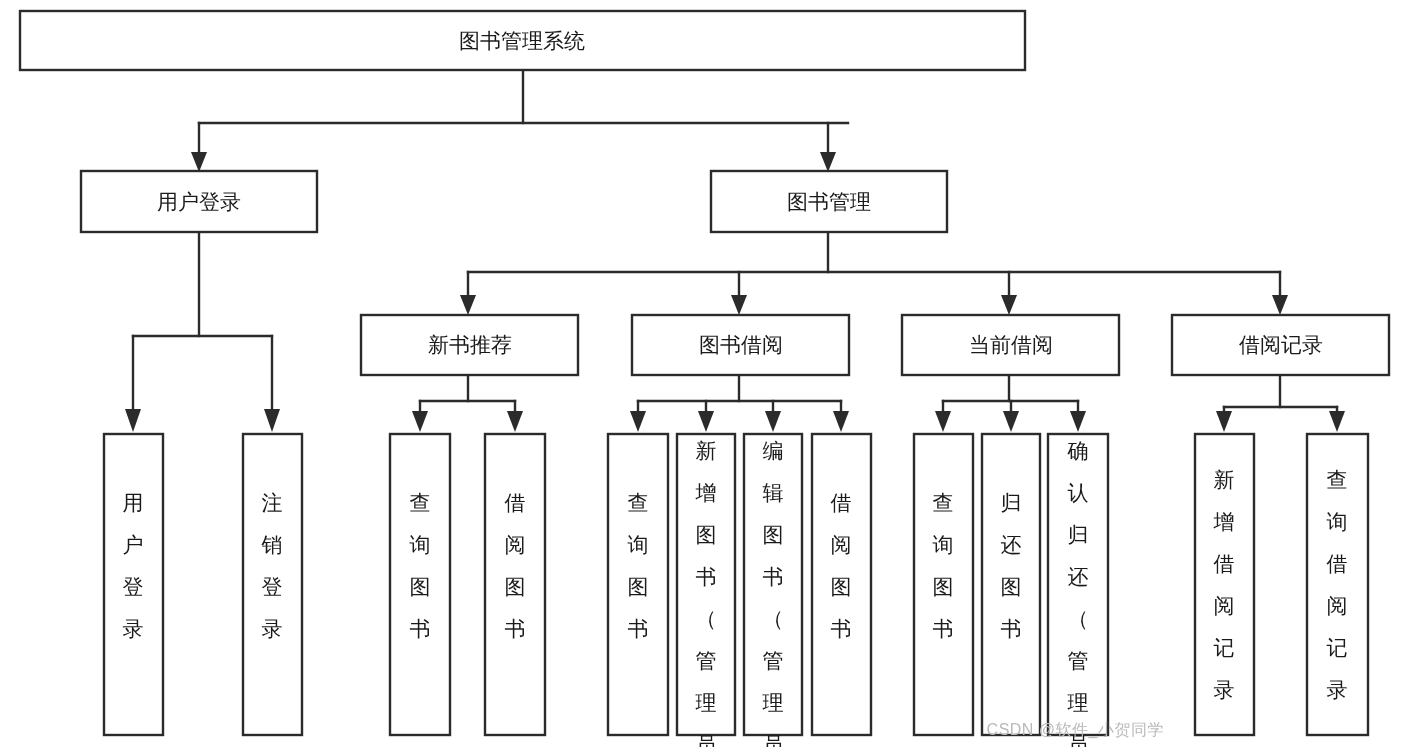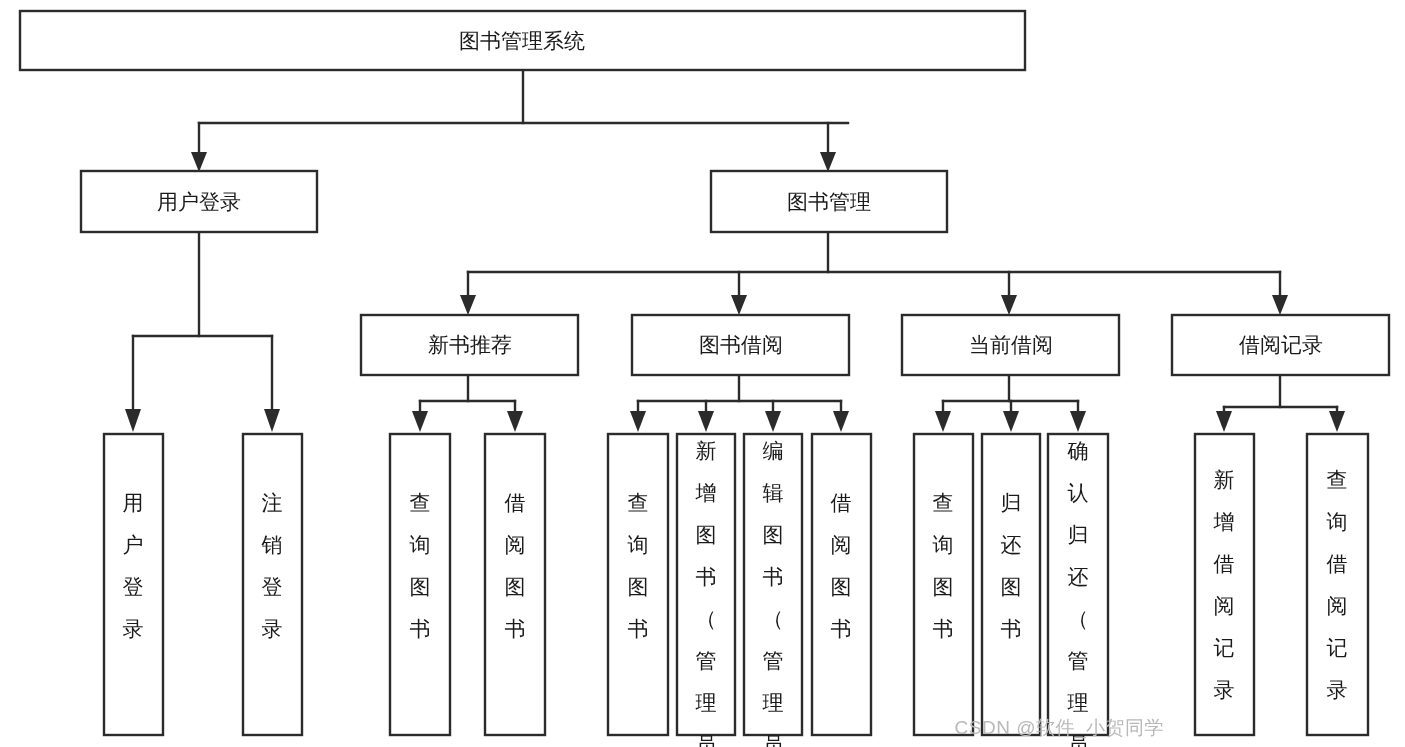--- a/index.html
+++ b/index.html
@@ -54,21 +54,21 @@
     font-family: "Liberation Sans", "DejaVu Sans", sans-serif;
     font-size: 21px;
     fill: #1a1a1a;
     text-anchor: middle;
   }
   .watermark {
     position: absolute;
     right: 12px;
     bottom: 6px;
     font-family: "Liberation Sans", "DejaVu Sans", sans-serif;
-    font-size: 19px;
+    font-size: 16px;
     color: #b9b9b9;
     letter-spacing: 0.5px;
     white-space: nowrap;
     pointer-events: none;
   }
 </style>
 </head>
 <body>
 
 <div id="diagram-root">

